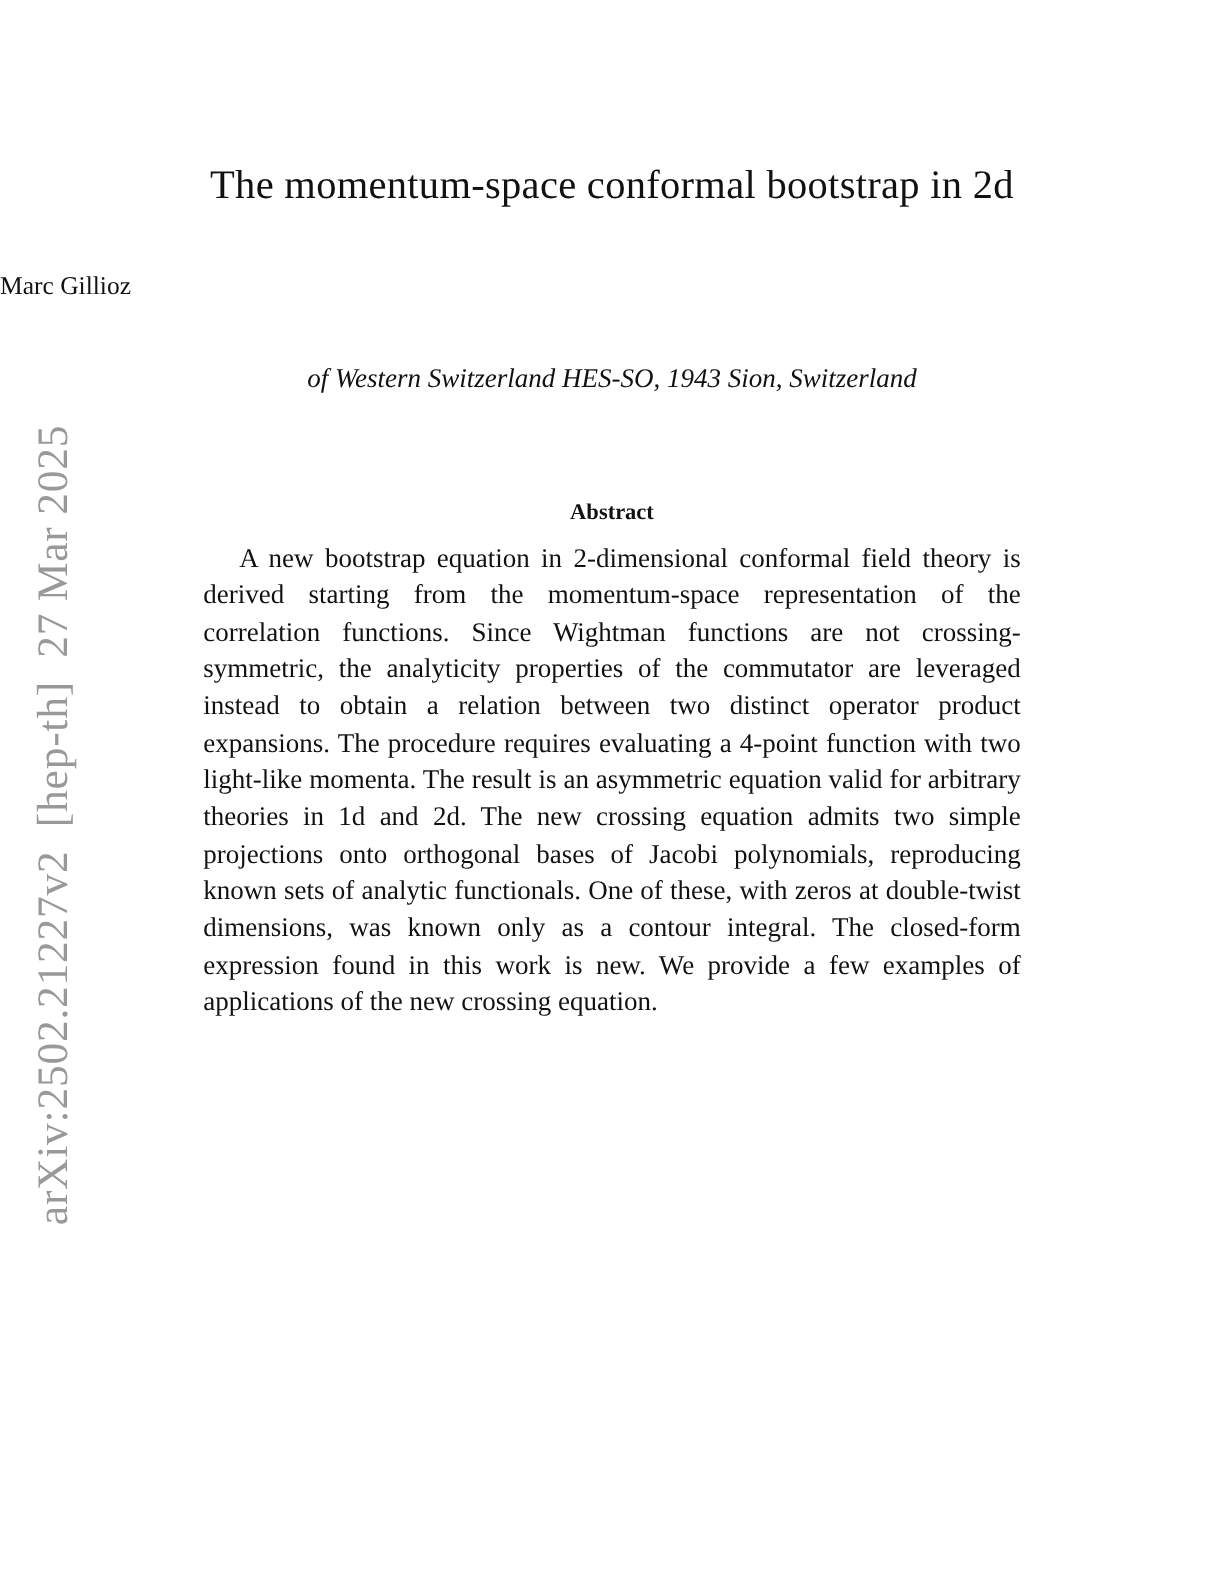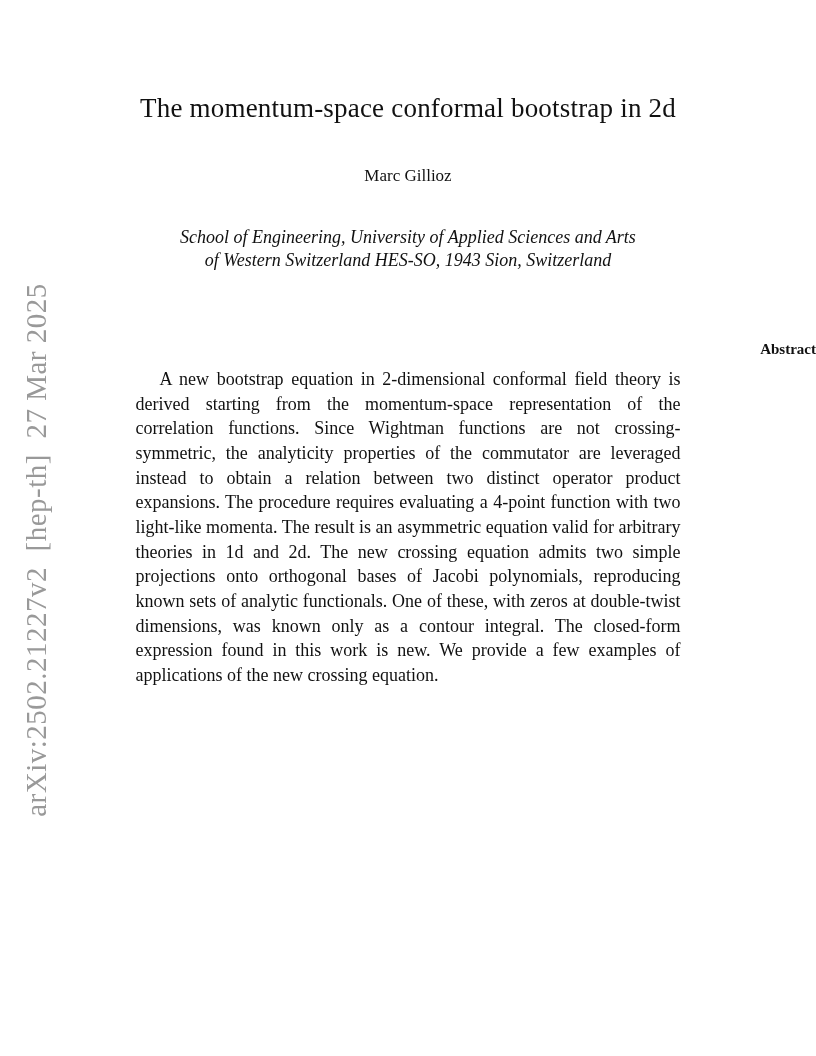--- a/index.html
+++ b/index.html
@@ -21,42 +21,42 @@
     left: 36px;
     top: 550px;
     transform: translate(-50%, -50%) rotate(-90deg);
     transform-origin: center center;
     white-space: pre;
     font-size: 29px;
     color: #999999;
     letter-spacing: 0.5px;
   }
   .paper-title {
-    margin: 16px;
-    padding-top: 77px;
+    margin: 0;
+    padding-top: 108px;
     text-align: center;
     font-size: 27px;
     font-weight: 400;
     letter-spacing: 0.2px;
   }
   .author {
     margin-top: 42px;
-    text-align: center;
+    text-align: left;
     font-size: 17px;
   }
   .affiliation {
     margin-top: 40px;
     text-align: center;
     font-style: italic;
     font-size: 18px;
     line-height: 1.25;
   }
   .abstract-heading {
     margin-top: 70px;
-    text-align: right;
+    text-align: center;
     font-weight: 700;
     font-size: 15px;
   }
   .abstract-body {
     width: 545px;
     margin: 9px auto 0 auto;
     text-align: justify;
     font-size: 18px;
     line-height: 1.37;
     text-indent: 24px;
@@ -67,21 +67,20 @@
 
 <div class="page">
 
   <div class="arxiv-watermark">arXiv:2502.21227v2  [hep-th]  27 Mar 2025</div>
 
   <h1 class="paper-title">The momentum-space conformal bootstrap in 2d</h1>
 
   <div class="author">Marc Gillioz</div>
 
   <div class="affiliation">
-    <div>School of Engineering, University of Applied Sciences and Arts</div>
     <div>of Western Switzerland HES-SO, 1943 Sion, Switzerland</div>
   </div>
 
   <div class="abstract-heading">Abstract</div>
 
   <p class="abstract-body">A new bootstrap equation in 2-dimensional conformal field theory is derived starting from the momentum-space representation of the correlation functions. Since Wightman functions are not crossing-symmetric, the analyticity properties of the commutator are leveraged instead to obtain a relation between two distinct operator product expansions. The procedure requires evaluating a 4-point function with two light-like momenta. The result is an asymmetric equation valid for arbitrary theories in 1d and 2d. The new crossing equation admits two simple projections onto orthogonal bases of Jacobi polynomials, reproducing known sets of analytic functionals. One of these, with zeros at double-twist dimensions, was known only as a contour integral. The closed-form expression found in this work is new. We provide a few examples of applications of the new crossing equation.</p>
 
 </div>
 
 </body></html>

